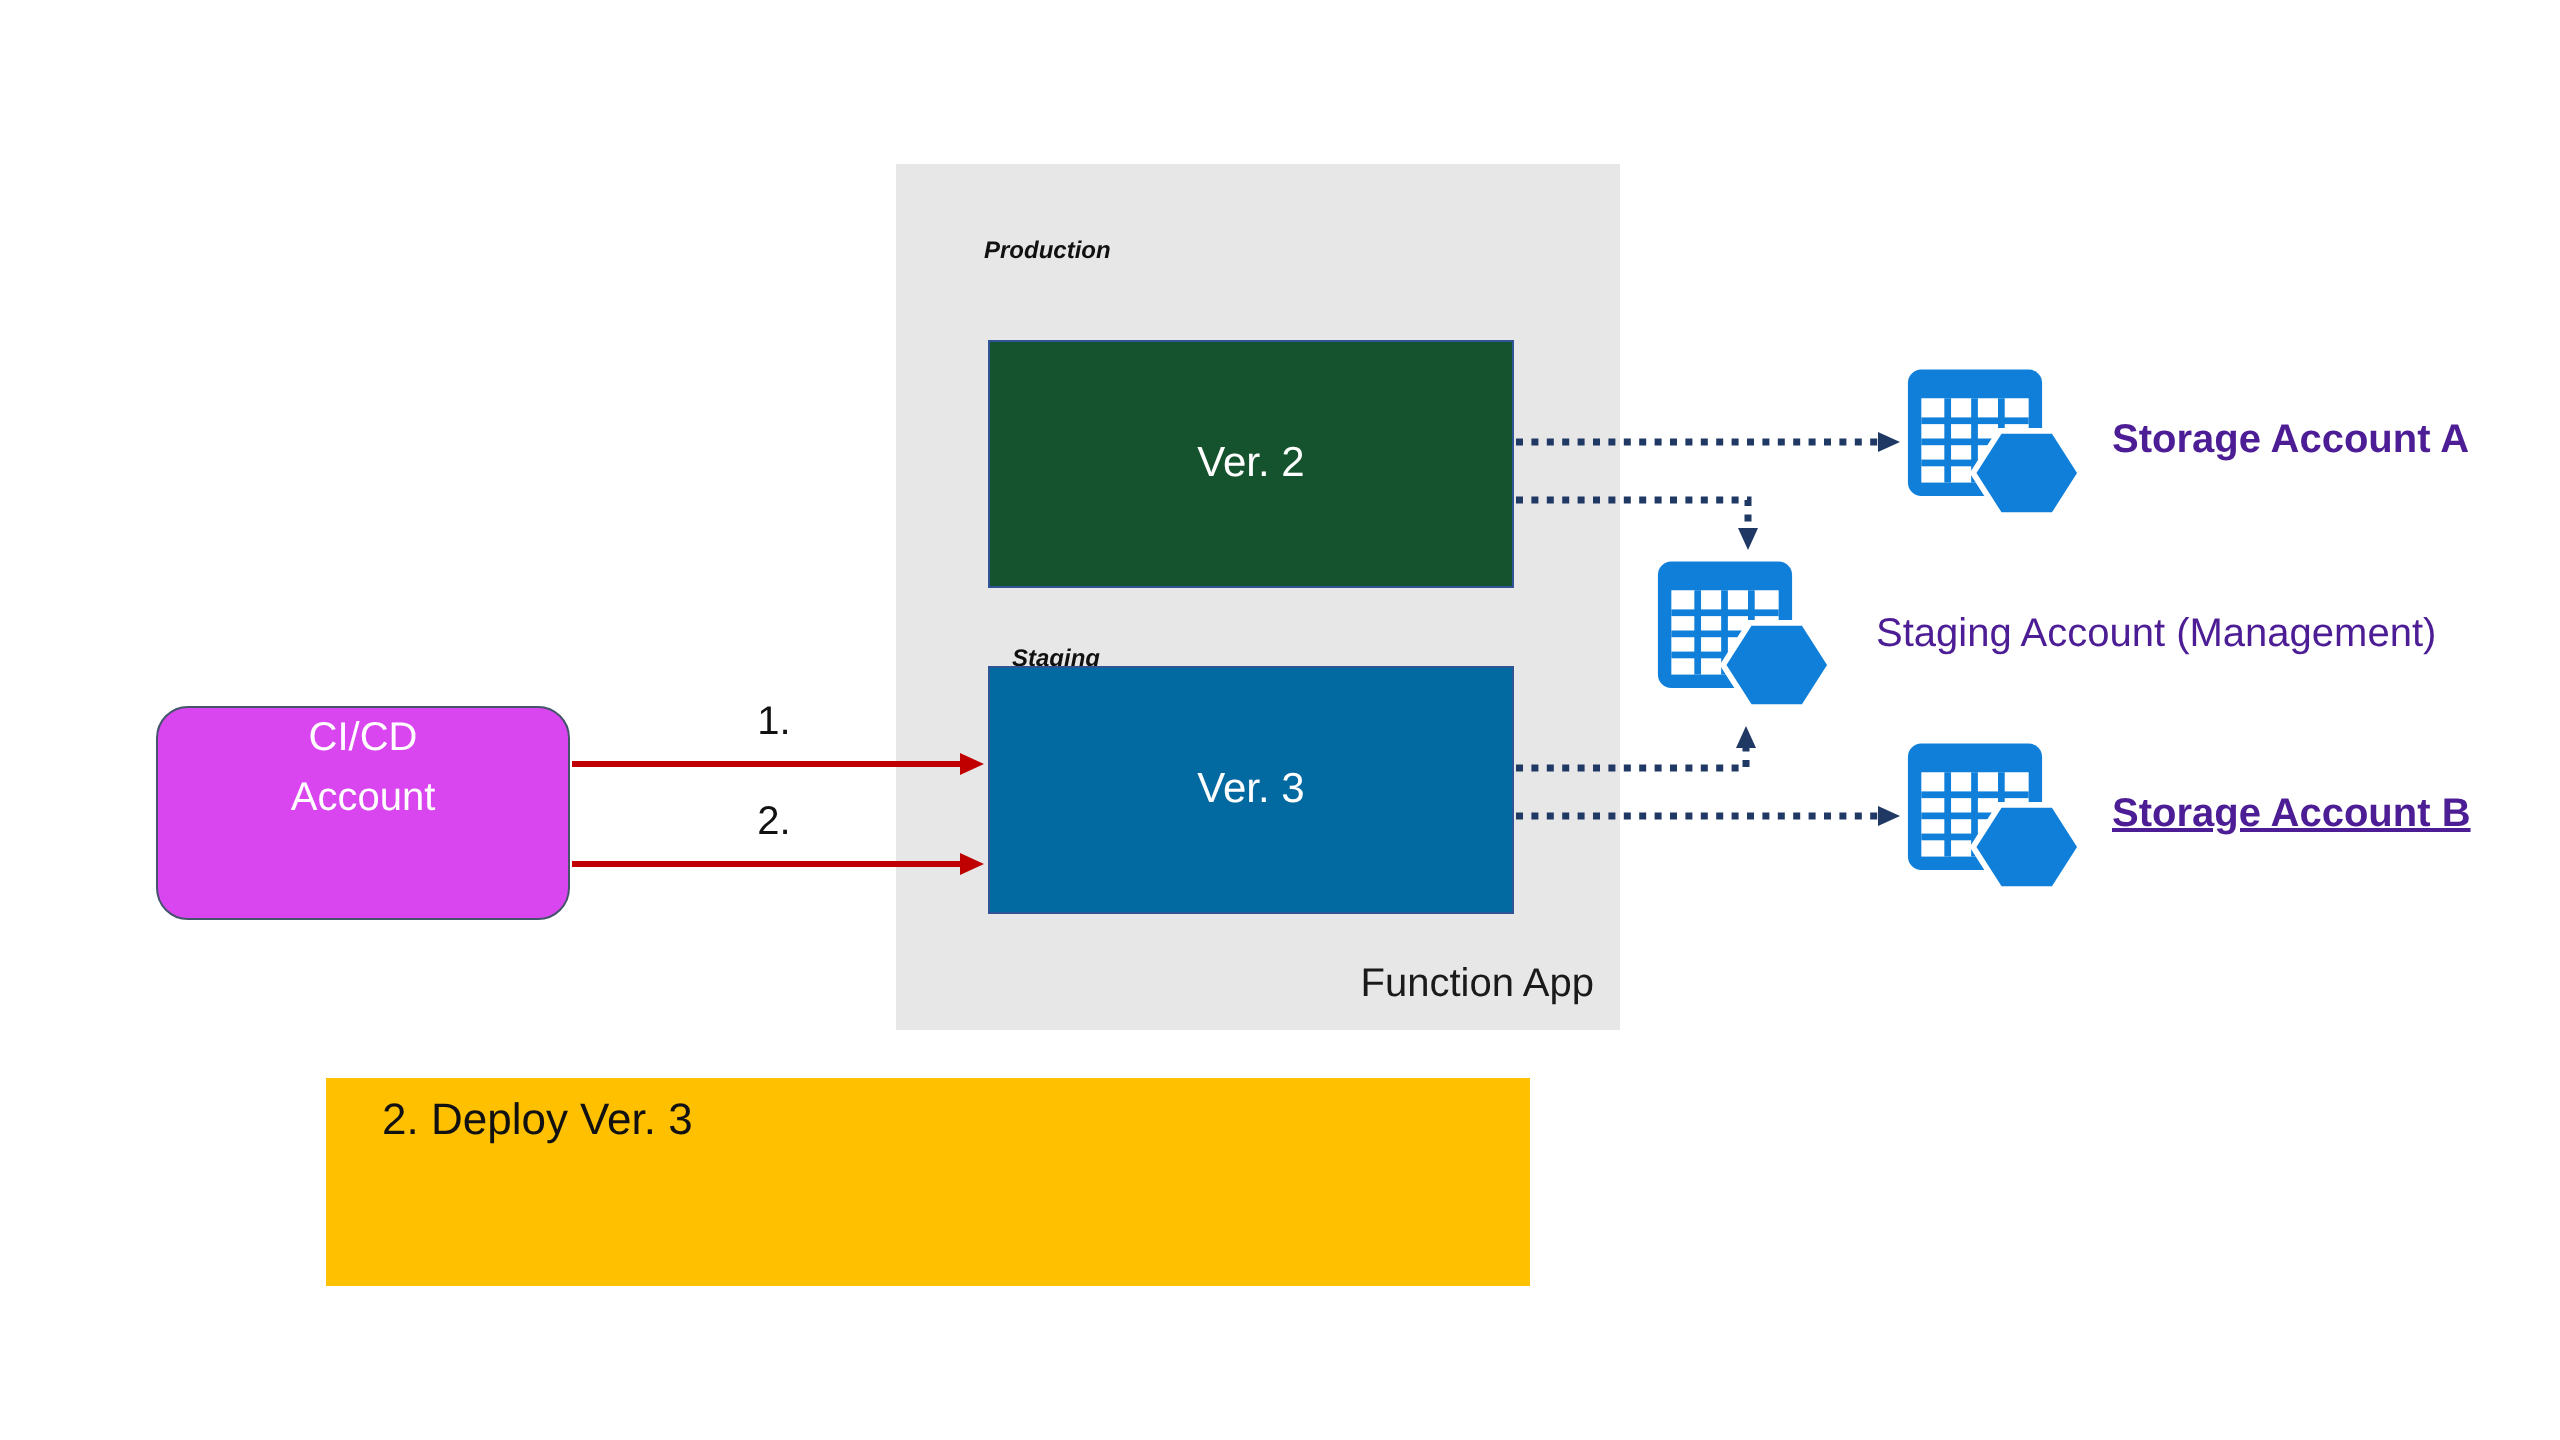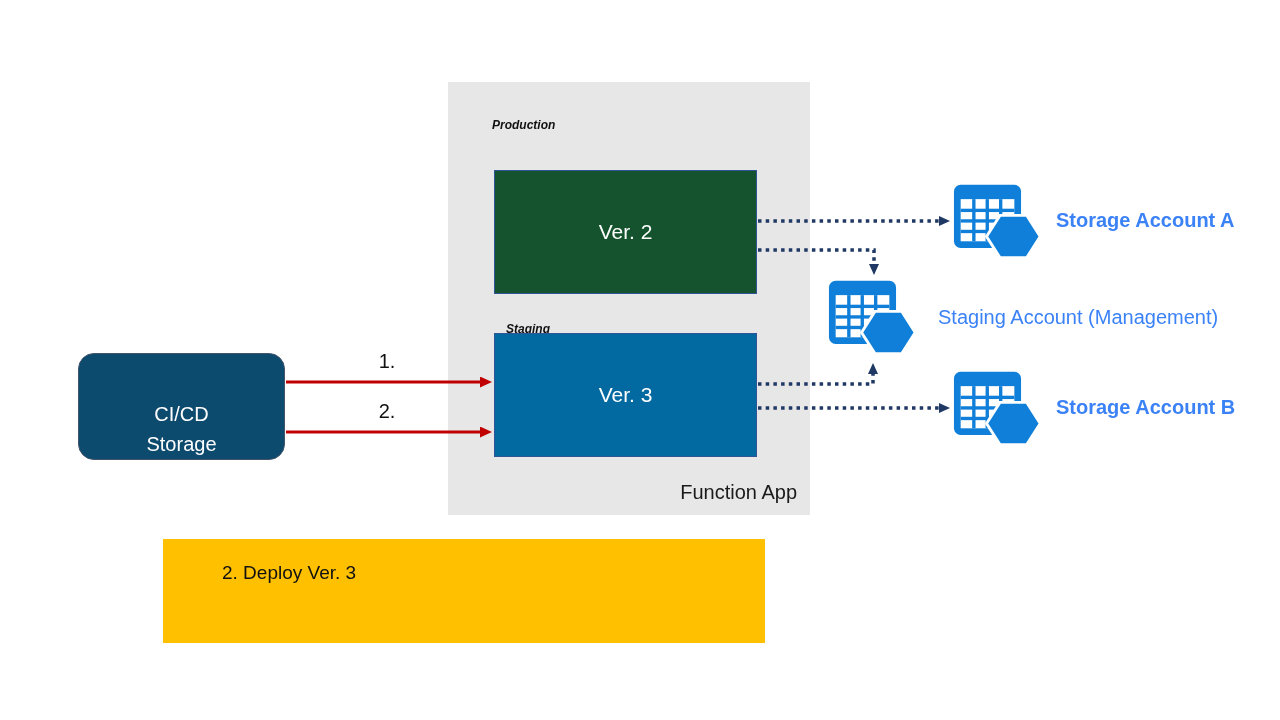--- a/index.html
+++ b/index.html
@@ -20,65 +20,65 @@
     border:1.6px solid #2F5597;box-sizing:border-box;
     color:#fff;font-size:21px;
   }
   .slot.green{top:88px;background:#14532d;text-align:center;}
   .slot.purple{top:251px;background:#0369a1;}
   .fa-caption{position:absolute;right:13px;bottom:11px;font-size:20px;color:#1a1a1a;margin-left:12px;}
 
   
   .pipeline{
     position:absolute;left:78px;top:353px;width:207px;height:107px;
-    background:#0c4a6e;border:1.6px solid #44546A;border-radius:16px;box-sizing:border-box;
-    display:flex;flex-direction:column;align-items:center;justify-content:flex-end;
+    background:#d946ef;border:1.6px solid #44546A;border-radius:16px;box-sizing:border-box;
+    display:flex;flex-direction:column;align-items:center;justify-content:flex-start;
     color:#fff;font-size:20px;line-height:1.5;
   }
 
   
   .step-label{position:absolute;width:40px;text-align:center;font-size:20px;color:#111;}
   .step-label.one{left:367px;top:350px;}
   .step-label.two{left:367px;top:400px;}
 
   
   .storage-icon{position:absolute;width:92px;height:84px;}
   .storage-icon.a{left:953px;top:183px;}
   .storage-icon.mgmt{left:828px;top:279px;}
   .storage-icon.b{left:953px;top:370px;}
-  .storage-label{position:absolute;font-size:20px;white-space:nowrap;color:#3b82f6;}
+  .storage-label{position:absolute;font-size:20px;white-space:nowrap;color:#4c1d95;}
   .storage-label.bold{font-weight:700;}
   .storage-label.a{left:1056px;top:209px;}
   .storage-label.mgmt{left:938px;top:306px;}
-  .storage-label.b{left:1056px;top:396px;}
+  .storage-label.b{left:1056px;top:396px;text-decoration:underline;}
 
   
   .note{position:absolute;left:163px;top:539px;width:602px;height:104px;background:#FFC000;}
-  .note-text{padding:23px 0 0 28px;font-size:19px;color:#111;margin-left:31px;}
+  .note-text{padding:8px 0 0 28px;font-size:22px;color:#111;}
 </style>
 </head>
 <body>
 
 <div class="canvas">
 
   <div class="panel">
     <div class="slot-title production">Production</div>
     <div class="slot green">
       <span>Ver. 2</span>
     </div>
     <div class="slot-title staging">Staging</div>
     <div class="slot purple">
       <span>Ver. 3</span>
     </div>
     <div class="fa-caption">Function App</div>
   </div>
 
   <div class="pipeline">
     <div>CI/CD</div>
-    <div>Storage</div>
+    <div>Account</div>
   </div>
 
   <div class="step-label one">1.</div>
   <div class="step-label two">2.</div>
 
   <svg class="overlay" viewBox="0 0 1280 720" xmlns="http://www.w3.org/2000/svg">
     <defs>
       <marker id="redArrow" markerUnits="userSpaceOnUse" markerWidth="13" markerHeight="12" refX="2" refY="5.5" orient="auto">
         <polygon points="0,0 12,5.5 0,11" fill="#C00000"></polygon>
       </marker>

